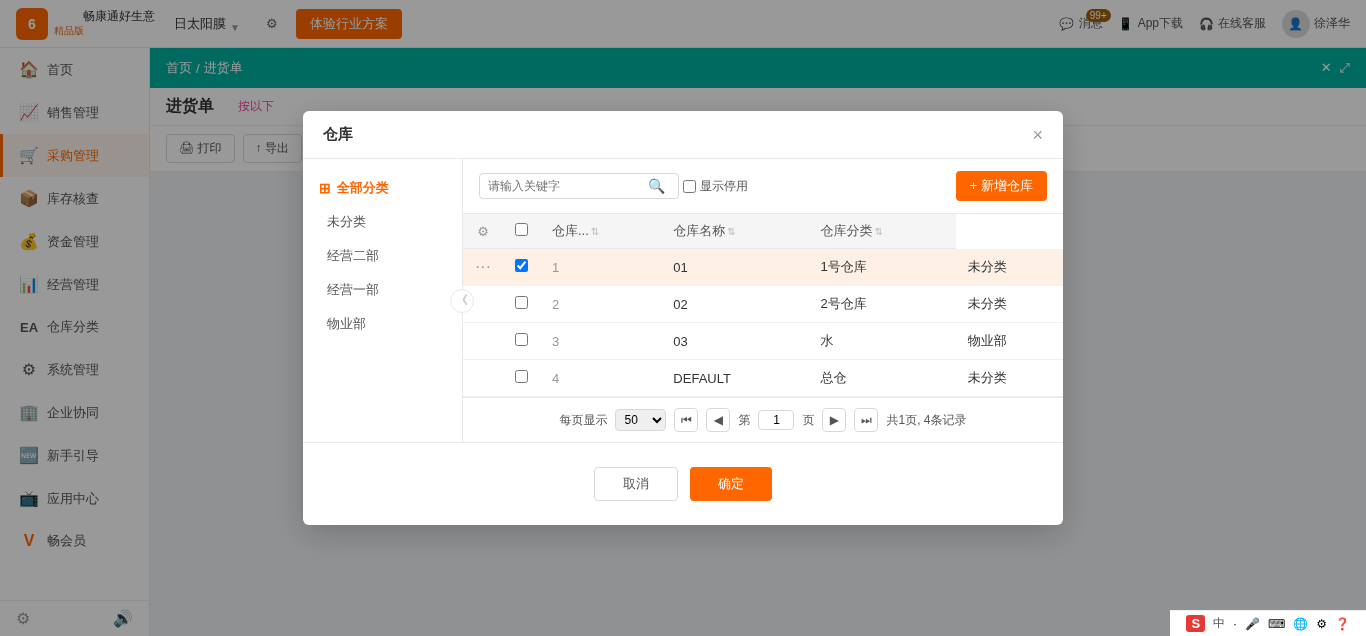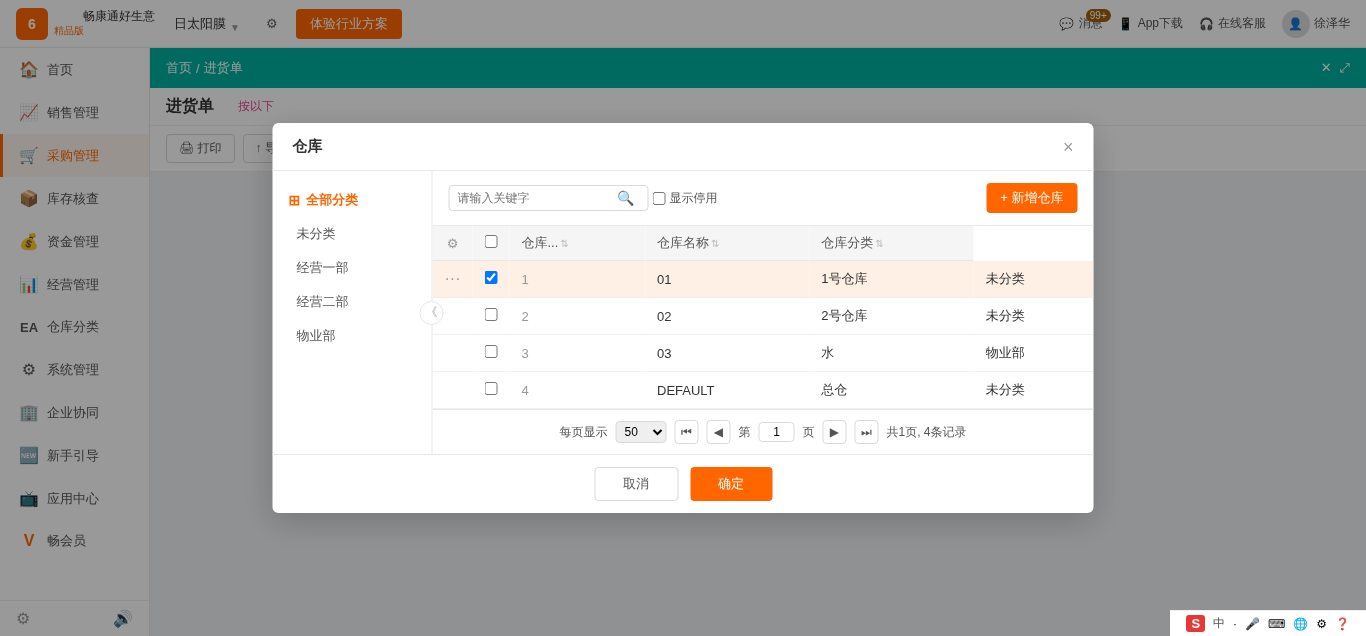--- a/index.html
+++ b/index.html
@@ -92,21 +92,21 @@
     
     .overlay {
       position: fixed; inset: 0; background: rgba(0,0,0,0.4); z-index: 100;
     }
 
     
     .modal {
       position: fixed; top: 50%; left: 50%;
       transform: translate(-50%, -50%);
       background: #fff; border-radius: 6px; z-index: 101;
-      width: 821px; max-height: 560px;
+      width: 760px; max-height: 560px;
       display: flex; flex-direction: column;
       box-shadow: 0 8px 32px rgba(0,0,0,0.2);
     }
     .modal-header {
       display: flex; align-items: center; justify-content: space-between;
       padding: 14px 20px; border-bottom: 1px solid #e8e8e8;
     }
     .modal-title { font-size: 15px; font-weight: 600; color: #333; }
     .modal-close { cursor: pointer; color: #999; font-size: 18px; line-height: 1; }
     .modal-body { display: flex; flex: 1; overflow: hidden; }
@@ -187,21 +187,21 @@
       background: #fff; cursor: pointer; display: flex; align-items: center; justify-content: center;
       color: #555; font-size: 12px;
     }
     .page-input {
       width: 36px; text-align: center; border: 1px solid #d9d9d9; border-radius: 4px;
       padding: 2px 4px; font-size: 12px;
     }
 
     
     .modal-footer {
-      border-top: 1px solid #e8e8e8; padding: 12px 20px;
+      border-top: 1px solid #e8e8e8; padding: 24px 20px;
       display: flex; justify-content: center; gap: 12px;
     }
     .btn-cancel {
       border: 1px solid #d9d9d9; background: #fff; color: #555;
       border-radius: 4px; padding: 7px 28px; cursor: pointer; font-size: 13px;
     }
     .btn-confirm {
       background: #f60; color: #fff; border: none;
       border-radius: 4px; padding: 7px 28px; cursor: pointer; font-size: 13px;
     }
@@ -344,22 +344,22 @@
     <span class="modal-close">×</span>
   </div>
   <div class="modal-body">
 
     <div class="cat-sidebar">
       <div class="cat-header">
         <span class="cat-grid-icon">⊞</span>
         <span>全部分类</span>
       </div>
       <div class="cat-item">未分类</div>
+      <div class="cat-item">经营二部</div>
       <div class="cat-item">经营一部</div>
-      <div class="cat-item">经营二部</div>
       <div class="cat-item">物业部</div>
       <div class="cat-collapse-btn">《</div>
     </div>
 
     <div class="table-area">
       <div class="table-toolbar">
         <div class="search-box">
           <input type="text" placeholder="请输入关键字" style="">
           <span class="search-icon">🔍</span>
         </div>

